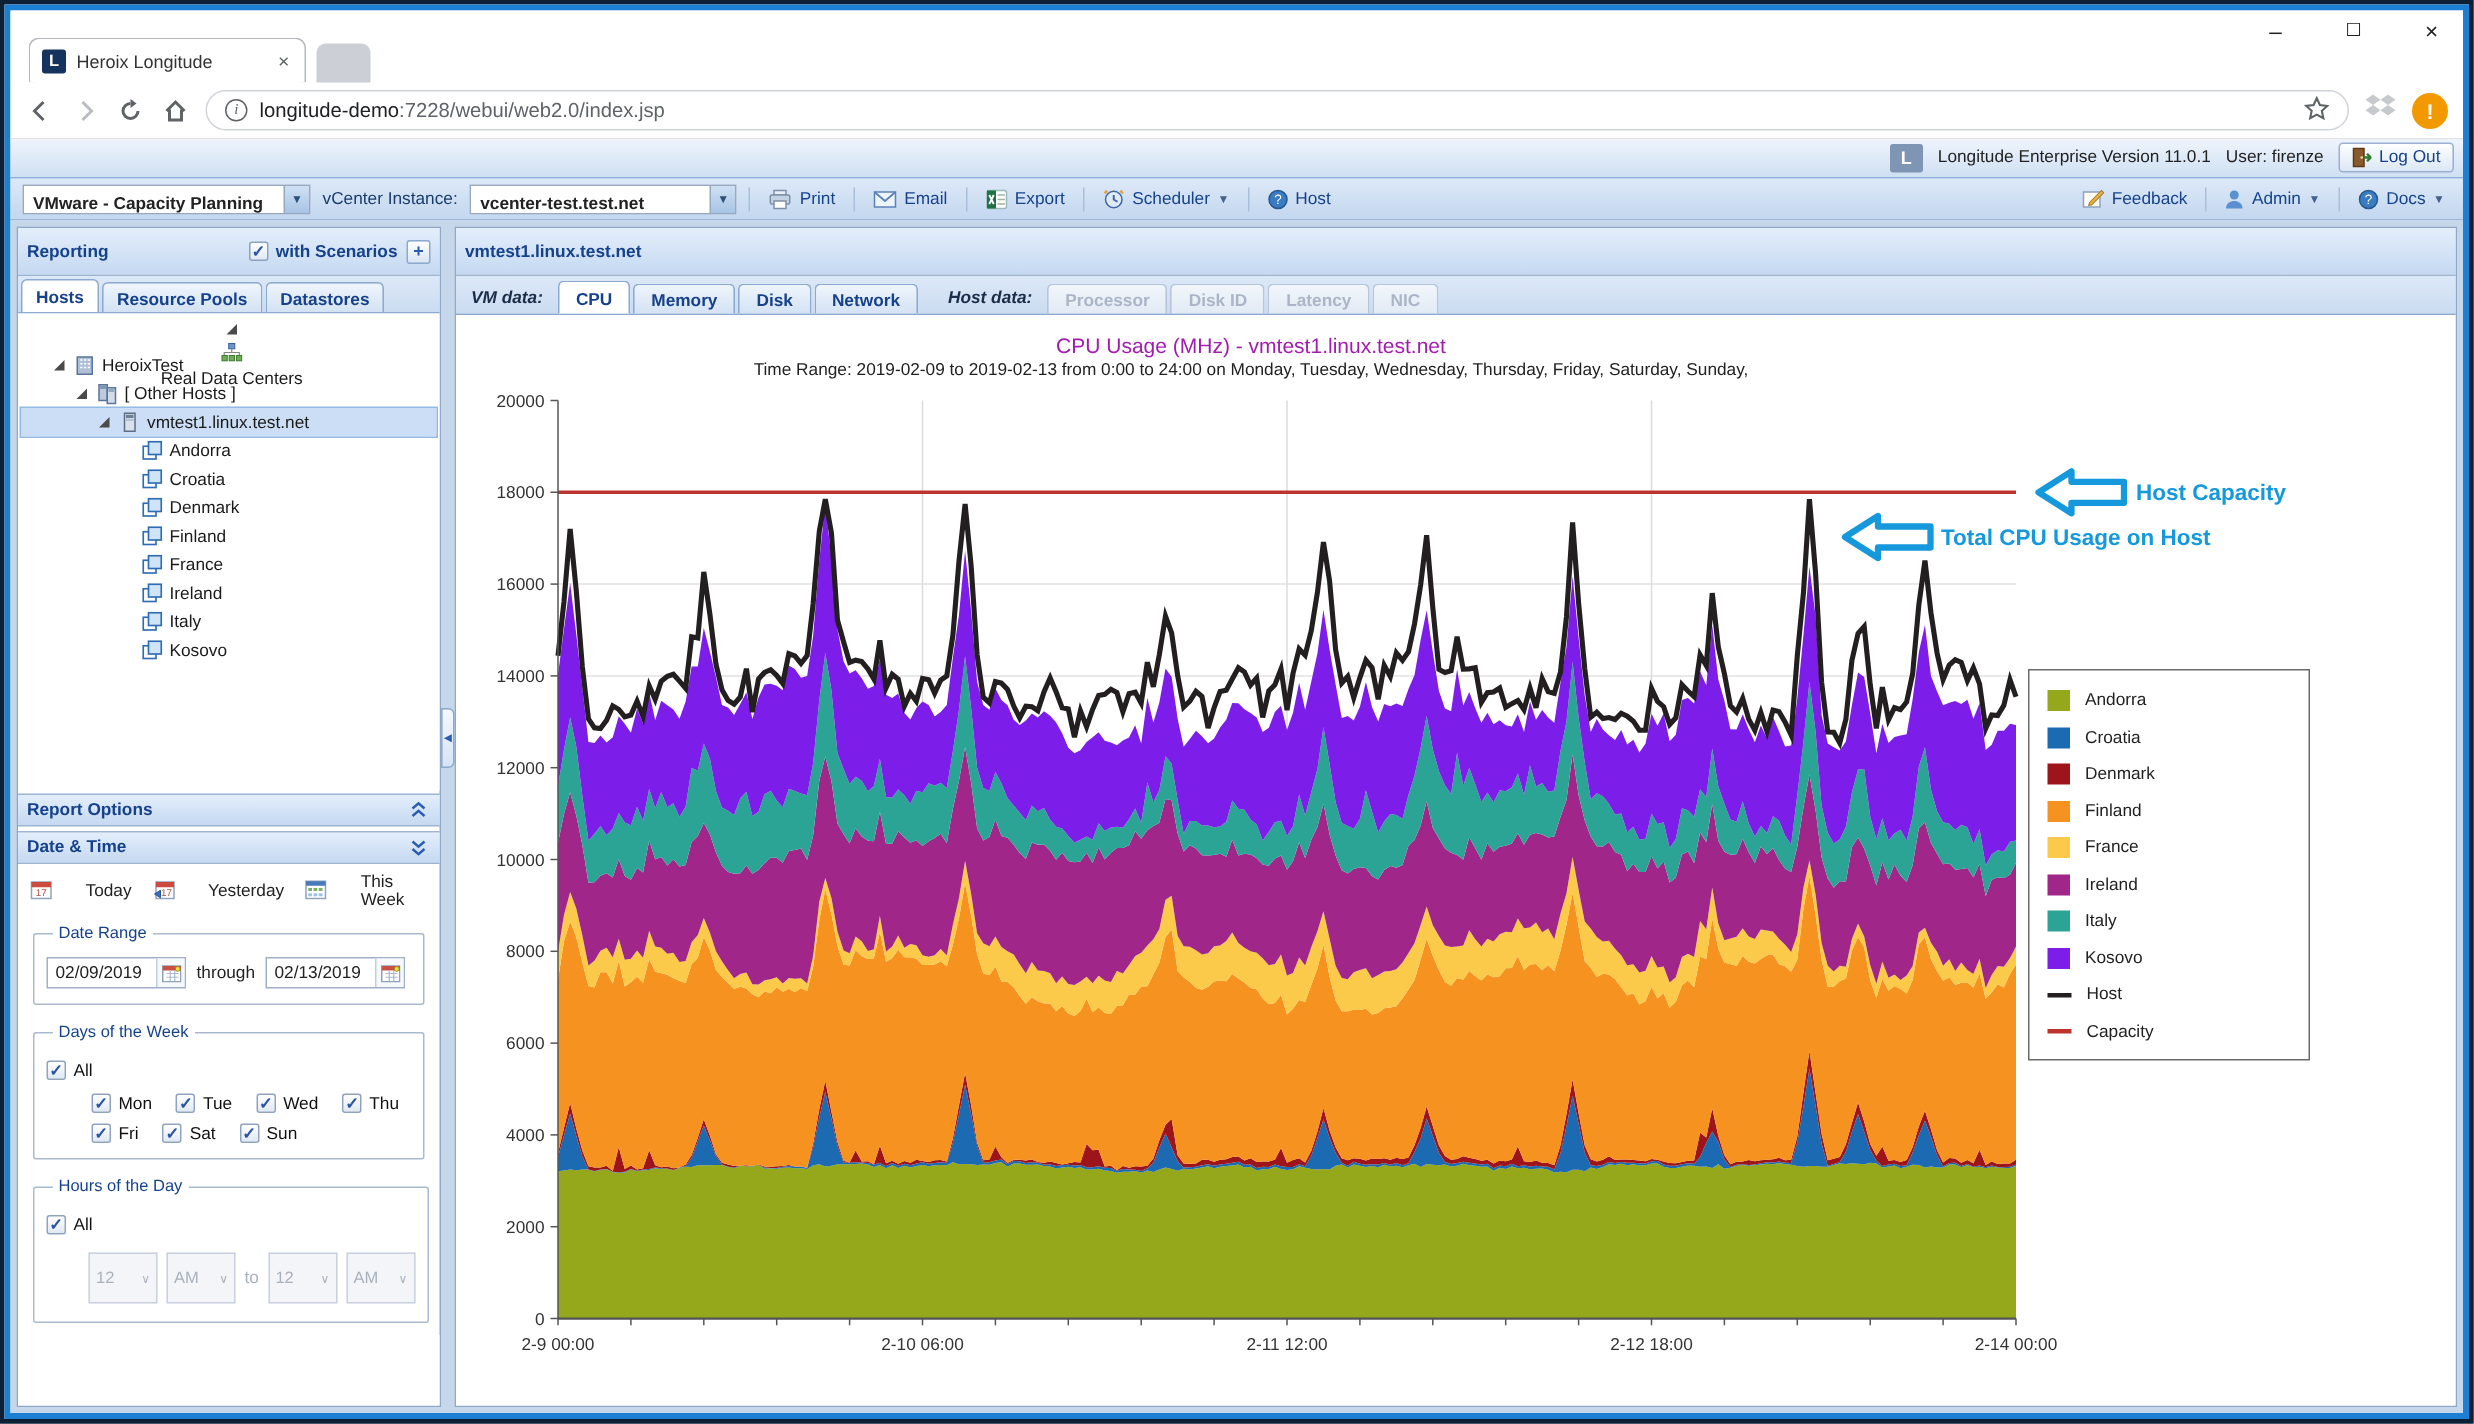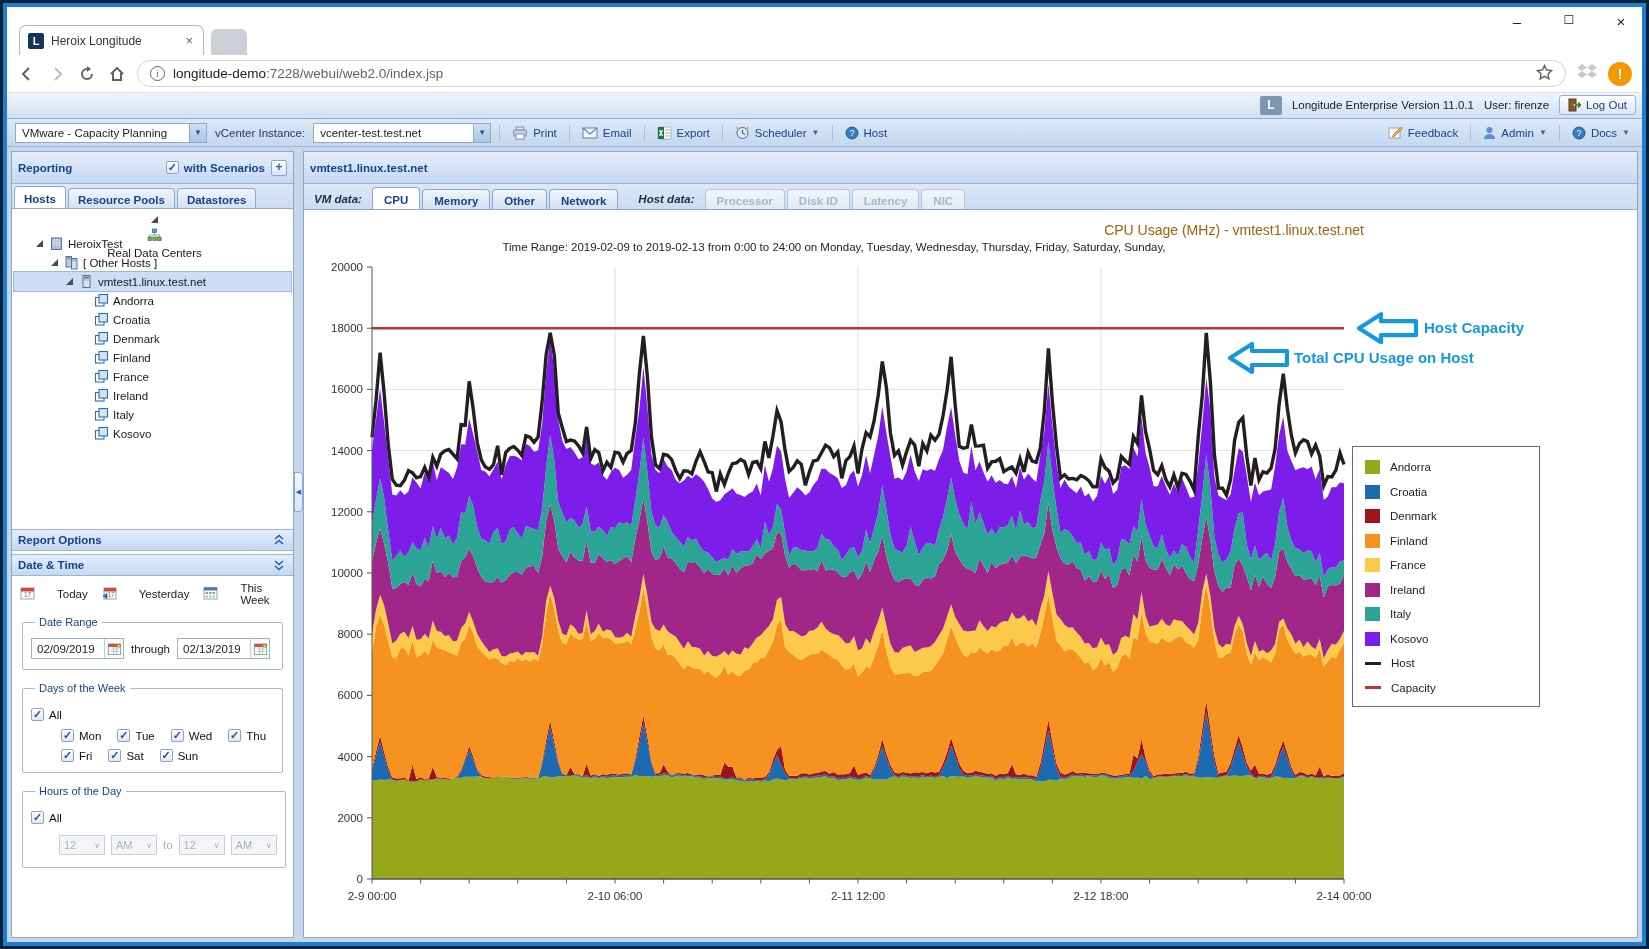--- a/index.html
+++ b/index.html
@@ -23,21 +23,21 @@
   #avatar{width:24px;height:24px;border-radius:50%;background:#f29900;color:#fff;font-weight:bold;font-size:14px;display:flex;align-items:center;justify-content:center;}
   
   #appnav{height:26px;background:linear-gradient(#eef4fc,#cfe0f3);border-bottom:1px solid #8fb0d8;display:flex;align-items:flex-end;padding:0 4px;flex:0 0 auto;position:relative;}
   .atab{height:21px;margin:0 2px;padding:2px 12px 0;border:1px solid #8ca9cf;border-bottom:none;border-radius:4px 4px 0 0;background:linear-gradient(#f6fafe,#d6e4f5);font-size:11.5px;font-weight:bold;color:#15428b;display:flex;align-items:center;}
   .atab.active{background:#fff;height:23px;}
   #appnav-right{position:absolute;right:6px;top:2px;display:flex;align-items:center;gap:10px;font-size:11.5px;color:#222;}
   .logochip{width:22px;height:19px;background:#7e95b4;color:#fff;font-size:12px;font-weight:bold;display:flex;align-items:center;justify-content:center;border-radius:2px;}
   .logout{display:flex;align-items:center;gap:5px;border:1px solid #9ab0cf;border-radius:3px;background:linear-gradient(#feffff,#dbe7f5);padding:1px 8px;height:20px;color:#15428b;}
   
   #toolbar{height:28px;background:linear-gradient(#dde9f8,#c3d7ef);border-bottom:1px solid #9ab4d6;display:flex;align-items:center;padding:0 8px;gap:8px;font-size:11.5px;color:#15428b;flex:0 0 auto;}
-  .selbox{height:20px;border:1px solid #95a9c3;background:#fff;display:flex;align-items:center;font-size:11.5px;color:#222;}
+  .selbox{height:20px;border:1px solid #95a9c3;background:#fff;display:flex;align-items:flex-end;font-size:11.5px;color:#222;font-weight:bold;}
   .selbox .txt{padding:0 6px;flex:1;white-space:nowrap;}
   .selbtn{width:17px;height:100%;background:linear-gradient(#cfe0f3,#a8c4e5);border-left:1px solid #95a9c3;color:#29527a;font-size:8px;display:flex;align-items:center;justify-content:center;}
   .tbtn{display:flex;align-items:center;gap:5px;color:#15428b;padding:2px 4px;}
   .tsep{width:1px;height:16px;background:#a9bfd9;}
   .caret{font-size:8px;color:#44628c;}
   #toolbar .spacer{flex:1;}
   .lbl-dark{color:#1a3d6d;}
   
   #content{flex:1;background:#c6d7eb;display:flex;position:relative;}
   #sidebar{width:283px;margin:4px 0 4px 4px;border:1px solid #8fa8c8;background:#fff;display:flex;flex-direction:column;}
@@ -57,32 +57,32 @@
   #quickrow{display:flex;align-items:center;gap:14px;padding:6px 8px;font-size:11.5px;color:#222;flex:0 0 auto;}
   .qitem{display:flex;align-items:center;gap:22px;}
   fieldset{margin:4px 10px 8px;border:1px solid #a9bacf;border-radius:2px;padding:8px 8px 10px;}
   fieldset legend{font-size:11px;color:#15428b;padding:0 4px;margin-left:4px;}
   .dinput{height:21px;border:1px solid #9fb0c8;background:#fff;display:inline-flex;align-items:center;font-size:11.5px;color:#222;}
   .dinput .val{padding:0 5px;width:72px;}
   .calbtn{width:19px;height:19px;border-left:1px solid #c3cedd;display:flex;align-items:center;justify-content:center;background:#f6f8fb;}
   .cb{width:13px;height:13px;border:1px solid #8fa3bf;background:linear-gradient(#fff,#dfe8f3);display:inline-flex;align-items:center;justify-content:center;font-size:11px;font-weight:bold;color:#2a53a0;border-radius:2px;flex:0 0 auto;}
   .cbl{display:inline-flex;align-items:center;gap:5px;font-size:11.5px;color:#111;}
   .dayrow{display:flex;gap:16px;margin:7px 0 0 30px;}
-  .hsel{width:46px;height:20px;border:1px solid #c7d0dc;background:#f3f5f8;color:#a8b1bd;font-size:11px;display:inline-flex;justify-content:space-between;align-items:center;padding:2px 4px;}
+  .hsel{width:46px;height:20px;border:1px solid #c7d0dc;background:#f3f5f8;color:#a8b1bd;font-size:11px;display:inline-flex;justify-content:space-between;align-items:center;padding:16px 4px;}
   .hselrow{display:flex;align-items:center;gap:6px;margin:10px 0 2px 28px;color:#a8b1bd;font-size:11.5px;}
   #splitter{width:9px;position:relative;flex:0 0 auto;}
   #split-grip{position:absolute;left:0;top:325px;width:9px;height:40px;background:linear-gradient(#f4f8fd,#d6e4f5);border:1px solid #8ca9cf;border-radius:0 4px 4px 0;display:flex;align-items:center;justify-content:center;font-size:7px;color:#2a5db0;}
   #main{flex:1;margin:4px 4px 4px 0;border:1px solid #8fa8c8;background:#fff;display:flex;flex-direction:column;min-width:0;}
   #main-tabs{display:flex;align-items:flex-end;background:linear-gradient(#dce8f7,#cbdcf1);padding:3px 6px 0;border-bottom:1px solid #8ca9cf;gap:2px;flex:0 0 auto;}
   .dtlabel{font-size:11.5px;font-weight:bold;font-style:italic;color:#1a2c47;margin:0 8px 4px 4px;}
   .mtab{height:20px;padding:2px 11px 0;border:1px solid #8ca9cf;border-bottom:none;border-radius:4px 4px 0 0;background:linear-gradient(#eff5fc,#d3e2f3);font-size:11.5px;font-weight:bold;color:#15428b;display:flex;align-items:center;}
   .mtab.active{background:#fff;height:22px;}
   .mtab.disabled{color:#aab6c8;background:linear-gradient(#f2f6fb,#e2eaf4);border-color:#b5c6dc;}
   #chartwrap{position:relative;flex:1;background:#fff;overflow:hidden;}
-  #chart-title{position:absolute;top:12px;left:0;width:1060px;text-align:right;font-size:14px;color:#a16207;}
+  #chart-title{position:absolute;top:12px;left:0;width:1060px;text-align:center;font-size:14px;color:#a21caf;}
   #chart-sub{position:absolute;top:31px;left:0;width:1060px;text-align:center;font-size:11.5px;color:#222;}
   #legend{position:absolute;left:1048px;top:236px;width:188px;border:1px solid #6a6a6a;background:#fff;padding:8px 0 6px;}
   .litem{display:flex;align-items:center;gap:10px;height:24.5px;padding:0 12px;font-size:11.5px;color:#222;}
   .lsw{width:15px;height:14px;flex:0 0 auto;}
   .lline{width:16px;height:3px;flex:0 0 auto;}
 </style>
 </head>
 <body>
 
 <div id="window">
@@ -528,21 +528,21 @@
 
     <div id="main">
       <div class="phead">
         <span>vmtest1.linux.test.net</span>
       </div>
       <div id="main-tabs">
         <span class="dtlabel">VM data:</span>
         <span id="vm-tabs" style="display:flex;align-items:flex-end;gap:2px;">
             <span class="mtab active">CPU</span>
             <span class="mtab">Memory</span>
-            <span class="mtab">Other</span>
+            <span class="mtab">Disk</span>
             <span class="mtab">Network</span>
           </span>
         <span class="dtlabel" style="margin-left:18px;">Host data:</span>
         <span id="host-tabs" style="display:flex;align-items:flex-end;gap:2px;">
             <span class="mtab disabled">Processor</span>
             <span class="mtab disabled">Disk ID</span>
             <span class="mtab disabled">Latency</span>
             <span class="mtab disabled">NIC</span>
           </span>
       </div>

